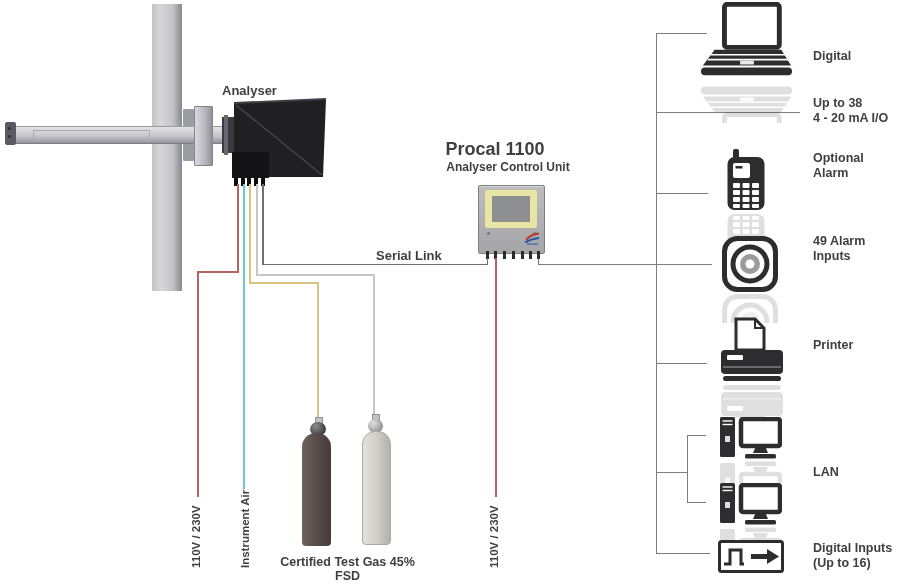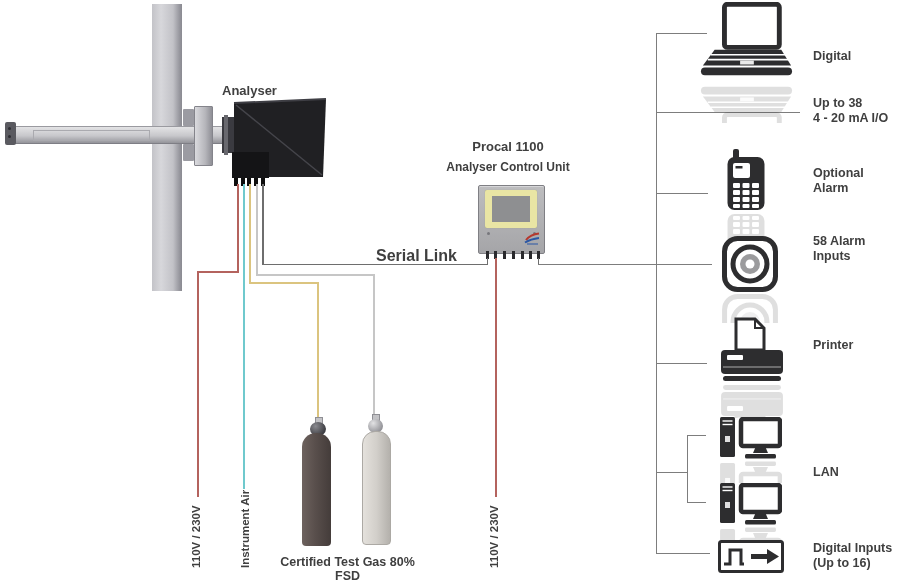--- a/index.html
+++ b/index.html
@@ -12,22 +12,22 @@
   .w-power{background:var(--c-wire-power,#b4635e);}
   .w-air{background:var(--c-wire-air,#6fc9cd);}
   .w-gasa{background:var(--c-wire-gas-a,#dbc47f);}
   .w-gasb{background:var(--c-wire-gas-b,#c6c6c6);}
   .w-serial{background:var(--c-wire-serial,#6e6e6e);}
   
   .lbl{position:absolute;font-size:12.5px;font-weight:600;line-height:15px;color:var(--c-ink,#3f3f3f);}
   .lbl span{display:block;}
   .vlabel{position:absolute;transform:rotate(-90deg);transform-origin:0 0;white-space:nowrap;
           font-size:11.5px;font-weight:600;color:var(--c-ink,#3f3f3f);}
-  .cu-title{position:absolute;left:428px;top:139px;width:160px;text-align:center;
-            font-size:13px;font-weight:700;}
+  .cu-title{position:absolute;left:415px;top:139px;width:160px;text-align:center;
+            font-size:18px;font-weight:700;}
   .cu-sub{position:absolute;left:428px;top:160px;width:160px;text-align:center;
           font-size:12px;font-weight:600;}
   .caption{position:absolute;left:270px;top:555px;width:155px;text-align:center;
            font-size:12.5px;font-weight:600;}
   
   .icon{position:absolute;}
   .icon svg{display:block;width:100%;height:100%;}
   .refl{position:absolute;left:0;top:calc(100% + 2px);width:100%;height:52%;overflow:hidden;
         opacity:.15;pointer-events:none;}
   .refl svg{width:100%;height:192%;transform:scaleY(-1);}
@@ -109,40 +109,40 @@
   <div class="wire w-gasa" style="left:249px;top:282px;width:70px;height:2px"></div>
   <div class="wire w-gasa" style="left:317px;top:282px;width:2px;height:136px"></div>
 
   <div class="wire w-gasb" style="left:256px;top:184px;width:2px;height:91px"></div>
   <div class="wire w-gasb" style="left:256px;top:274px;width:119px;height:2px"></div>
   <div class="wire w-gasb" style="left:373px;top:274px;width:2px;height:141px"></div>
 
   <div class="wire w-serial" style="left:262px;top:184px;width:2px;height:81px"></div>
   <div class="wire w-serial" style="left:262px;top:264px;width:226px;height:1px"></div>
 
-  <div class="lbl" style="left:376px;top:248px;font-size:16px">
+  <div class="lbl" style="left:376px;top:248px;font-size:13px">
     <span>Serial Link</span>
   </div>
 
   <div class="vlabel" style="left:190px;top:568px">110V / 230V</div>
   <div class="vlabel" style="left:239px;top:568px">Instrument Air</div>
   <div class="vlabel" style="left:488px;top:568px">110V / 230V</div>
 
   <div class="valve-stem" style="left:315px;top:417px"></div>
   <div class="valve-ball" style="left:310px;top:422px;width:16px;height:14px;
        background:radial-gradient(circle at 35% 30%,#8b8b90,#3f3f44 70%)"></div>
   <div class="cyl-dark"></div>
 
   <div class="valve-stem" style="left:372px;top:414px"></div>
   <div class="valve-ball" style="left:368px;top:419px;width:15px;height:14px;
        background:radial-gradient(circle at 35% 30%,#e2e2e4,#909095 75%)"></div>
   <div class="cyl-light"></div>
 
   <div class="caption">
-    <span>Certified Test Gas 80% FSD</span>
+    <span>Certified Test Gas 45% FSD</span>
   </div>
 
   <div class="cu-title">Procal 1100</div>
   <div class="cu-sub">Analyser Control Unit</div>
 
   <div class="cu-box">
     <div class="cu-bezel">
       <div class="cu-screen"></div>
     </div>
     <div class="cu-screw" style="left:8px;top:46px"></div>
@@ -338,26 +338,26 @@
     </svg>
   </div>
 
   <div class="lbl" style="left:813px;top:49px">
     <span>Digital</span>
   </div>
   <div class="lbl" style="left:813px;top:96px">
     <span>Up to 38</span>
     <span>4 - 20 mA I/O</span>
   </div>
-  <div class="lbl" style="left:813px;top:166px">
+  <div class="lbl" style="left:813px;top:151px">
     <span>Optional</span>
     <span>Alarm</span>
   </div>
   <div class="lbl" style="left:813px;top:234px">
-    <span>58 Alarm</span>
+    <span>49 Alarm</span>
     <span>Inputs</span>
   </div>
   <div class="lbl" style="left:813px;top:338px">
     <span>Printer</span>
   </div>
   <div class="lbl" style="left:813px;top:465px">
     <span>LAN</span>
   </div>
   <div class="lbl" style="left:813px;top:541px">
     <span>Digital Inputs</span>

